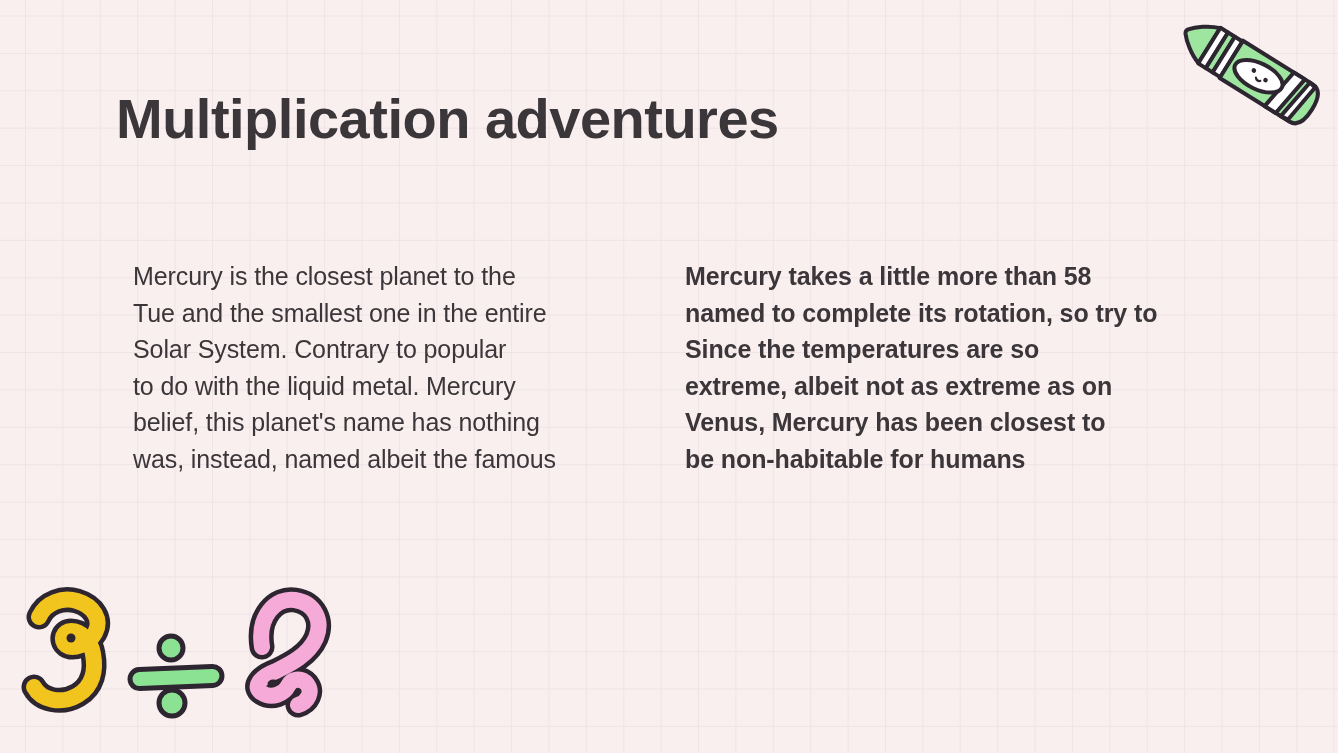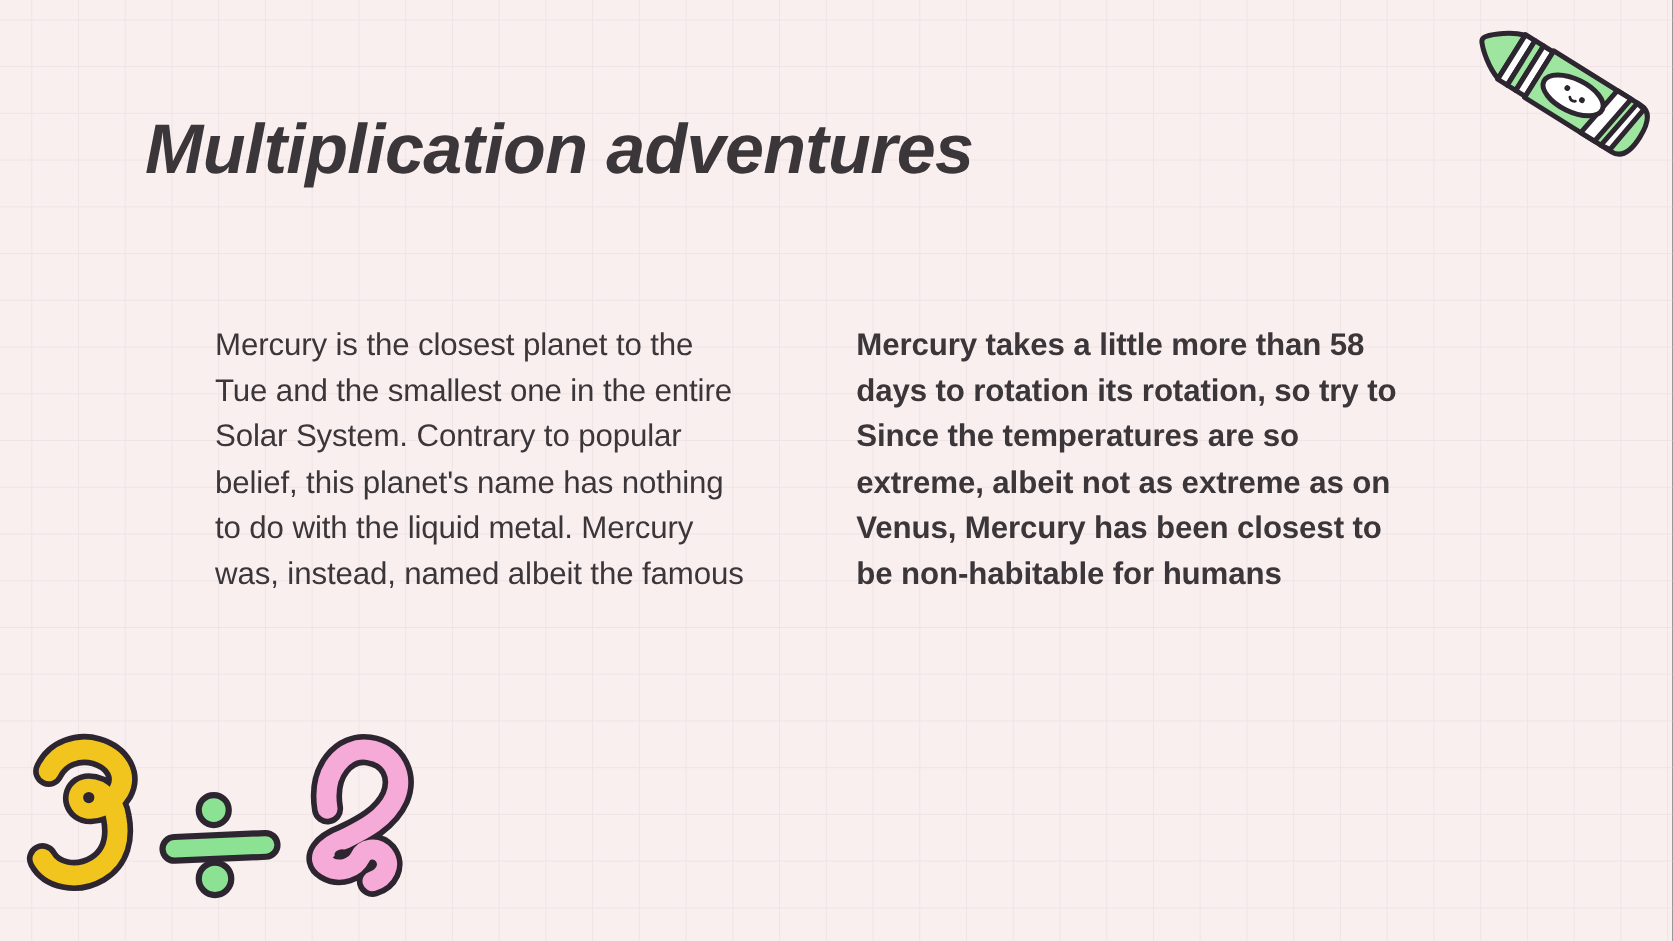--- a/index.html
+++ b/index.html
@@ -17,32 +17,31 @@
   }
   .title{
     position:absolute;
     left:116px;top:86px;
     margin:0;
     font-size:56px;
     font-weight:600;
     letter-spacing:-0.5px;
     color:#3b3639;
     white-space:nowrap;
-    font-style:italic;
   }
   .col{
     position:absolute;
     top:258px;
     font-size:25px;
     line-height:36.6px;
     letter-spacing:-0.1px;
     color:#3b3639;
     white-space:nowrap;
   }
-  .col-left{left:133px;margin-left:39px;}
+  .col-left{left:133px;}
   .col-right{left:685px;font-weight:bold;}
   .crayon{
     position:absolute;
     left:1170px;top:44px;
     width:160px;height:54px;
     transform:rotate(32deg);
   }
   .equation{
     position:absolute;
     left:0;top:580px;
@@ -53,28 +52,28 @@
 <body>
 
 <div class="slide">
 
   <h1 class="title">Multiplication adventures</h1>
 
   <div class="col col-left">
     <div>Mercury is the closest planet to the</div>
     <div>Tue and the smallest one in the entire</div>
     <div>Solar System. Contrary to popular</div>
+    <div>to do with the liquid metal. Mercury</div>
     <div>belief, this planet's name has nothing</div>
-    <div>to do with the liquid metal. Mercury</div>
     <div>was, instead, named albeit the famous</div>
   </div>
 
   <div class="col col-right">
     <div>Mercury takes a little more than 58</div>
-    <div>days to rotation its rotation, so try to</div>
+    <div>named to complete its rotation, so try to</div>
     <div>Since the temperatures are so</div>
     <div>extreme, albeit not as extreme as on</div>
     <div>Venus, Mercury has been closest to</div>
     <div>be non-habitable for humans</div>
   </div>
 
   <div class="crayon" title="green crayon with smiling face">
     <svg width="160" height="54" viewBox="0 0 160 54">
       <g stroke="#2d2630" stroke-width="4" stroke-linejoin="round">
         <path d="M32,6.5 C21,10 10,19 5.5,24.5 C4.2,26.3 4.2,27.7 5.5,29.5 C10,35 21,44 32,47.5 Z" fill="#9ee6a0"></path>

